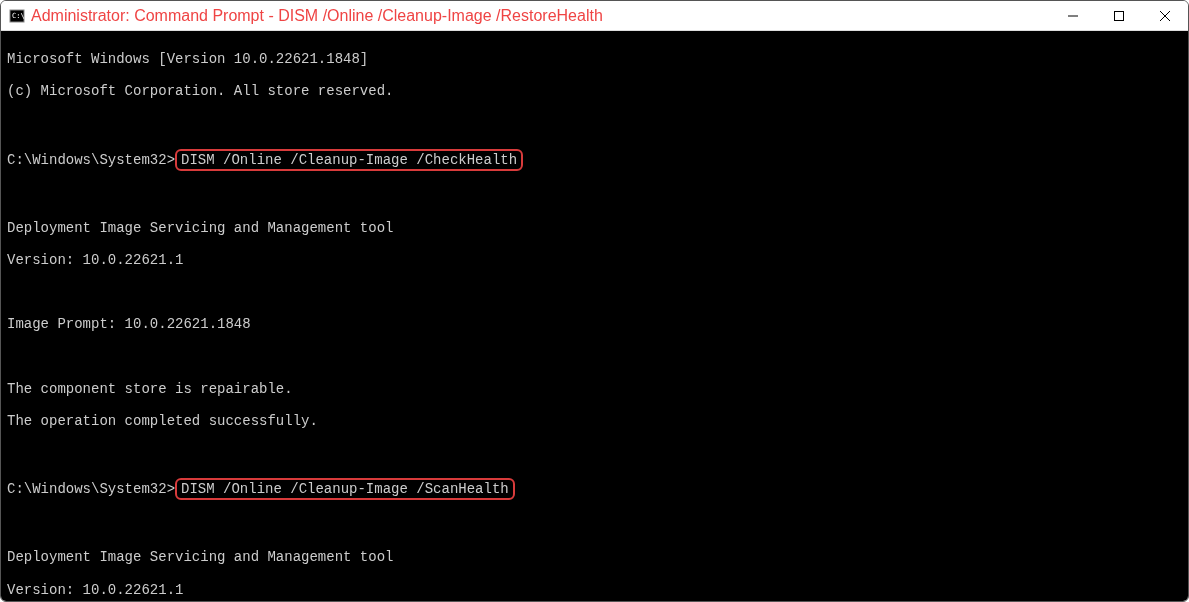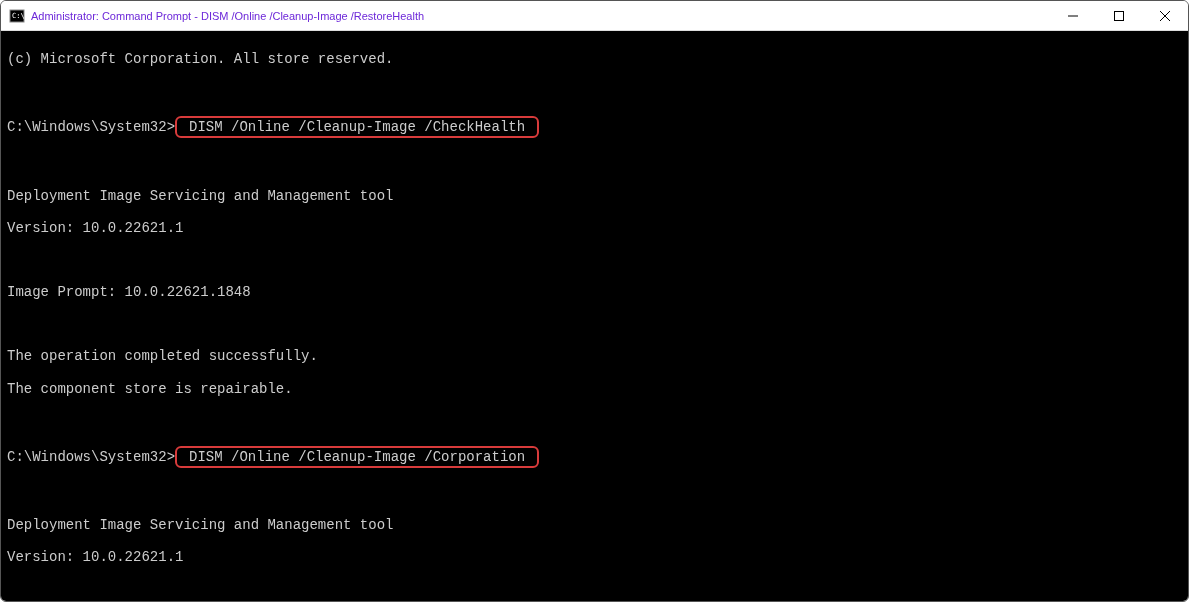--- a/index.html
+++ b/index.html
@@ -29,22 +29,22 @@
     }
     .titlebar-icon {
       width: 16px;
       height: 16px;
       margin-right: 6px;
       display: inline-flex;
       align-items: center;
       justify-content: center;
     }
     .titlebar-title {
-      font-size: 11px;
-      color: #6d28d9;
+      font-size: 16px;
+      color: #ef4444;
       flex: 1;
     }
     .titlebar-controls {
       display: flex;
       height: 100%;
     }
     .titlebar-btn {
       width: 46px;
       height: 100%;
       display: flex;
@@ -62,21 +62,21 @@
       font-size: 14px;
       line-height: 1.15;
       padding: 4px 6px;
       white-space: pre;
       overflow: hidden;
     }
     .highlight {
       display: inline-block;
       border: 2px solid #d83b3b;
       border-radius: 6px;
-      padding: 1px 12px;
+      padding: 1px 4px;
       margin: 1px 0;
     }
     .line { min-height: 16px; }
   </style>
 </head>
 <body>
 
 <div class="window">
   <div class="titlebar">
     <span class="titlebar-icon">
@@ -100,33 +100,34 @@
       <div class="titlebar-btn close">
         <svg width="10" height="10" viewBox="0 0 10 10">
             <line x1="0" y1="0" x2="10" y2="10" stroke="#000" stroke-width="1"></line>
             <line x1="10" y1="0" x2="0" y2="10" stroke="#000" stroke-width="1"></line>
           </svg>
       </div>
     </div>
   </div>
 
   <div class="terminal">
+<div class="line">Microsoft Windows [Version 10.0.22621.1848]</div>
 <div class="line">(c) Microsoft Corporation. All store reserved.</div>
 <div class="line"></div>
 <div class="line"><span>C:\Windows\System32&gt;</span><span class="highlight">DISM /Online /Cleanup-Image /CheckHealth</span></div>
 <div class="line"></div>
 <div class="line">Deployment Image Servicing and Management tool</div>
 <div class="line">Version: 10.0.22621.1</div>
 <div class="line"></div>
 <div class="line">Image Prompt: 10.0.22621.1848</div>
 <div class="line"></div>
+<div class="line">The component store is repairable.</div>
 <div class="line">The operation completed successfully.</div>
-<div class="line">The component store is repairable.</div>
 <div class="line"></div>
-<div class="line"><span>C:\Windows\System32&gt;</span><span class="highlight">DISM /Online /Cleanup-Image /Corporation</span></div>
+<div class="line"><span>C:\Windows\System32&gt;</span><span class="highlight">DISM /Online /Cleanup-Image /ScanHealth</span></div>
 <div class="line"></div>
 <div class="line">Deployment Image Servicing and Management tool</div>
 <div class="line">Version: 10.0.22621.1</div>
 
 
 
 
 
 
 

